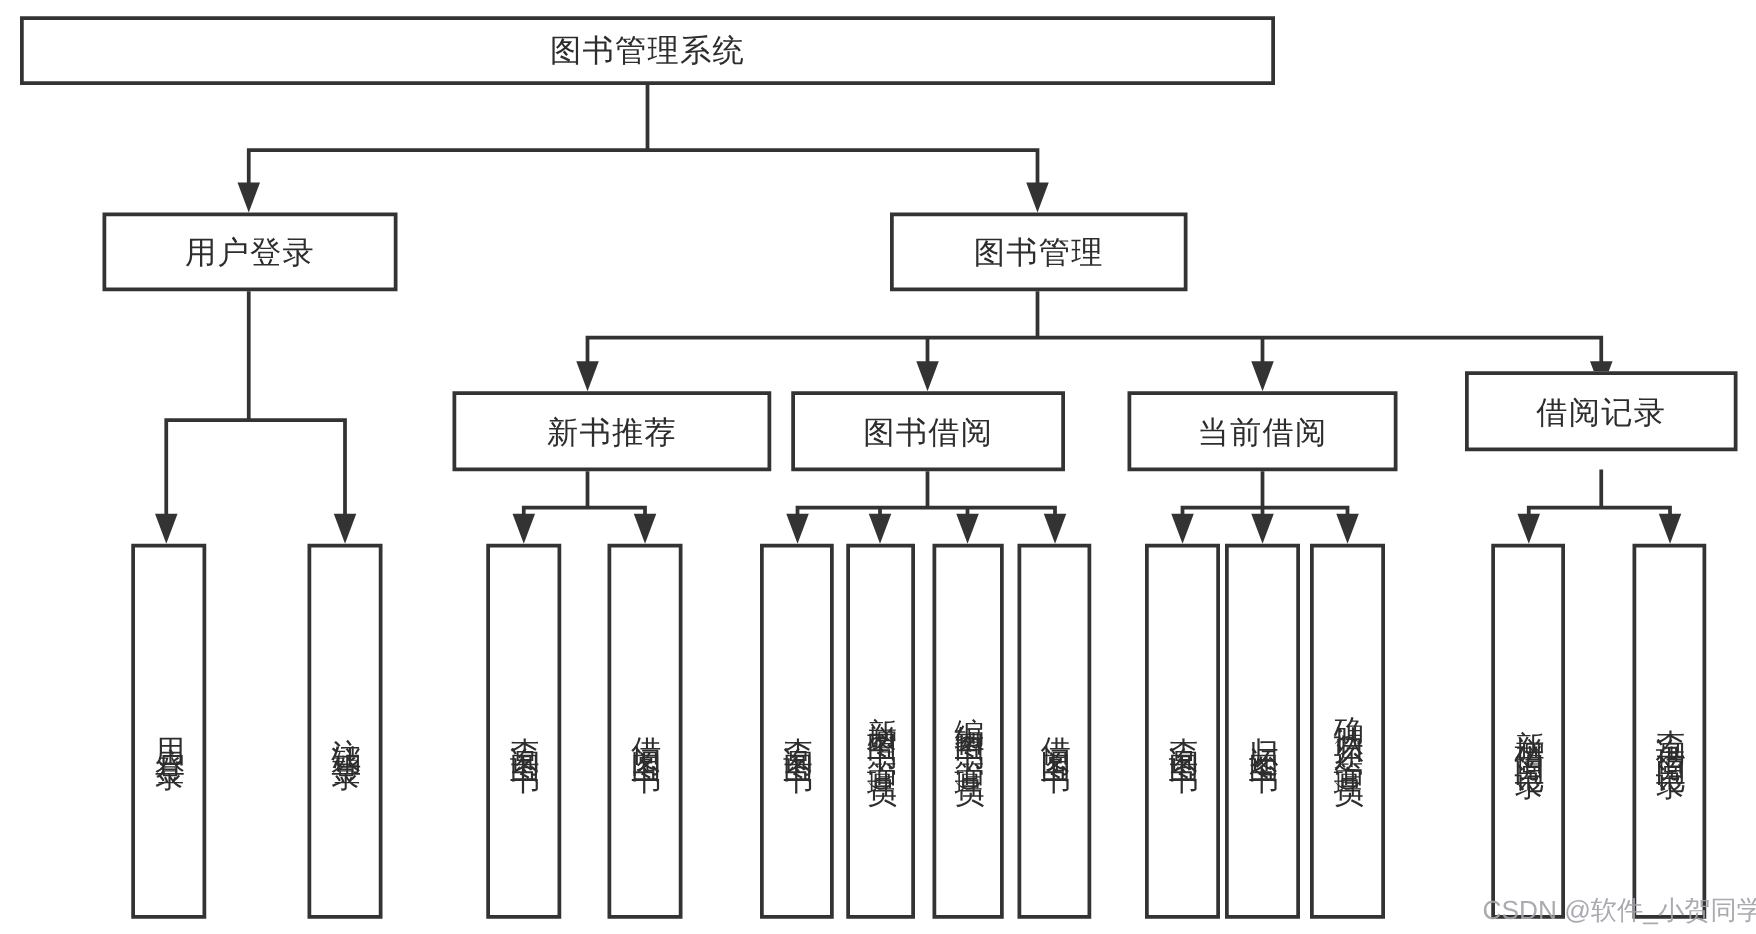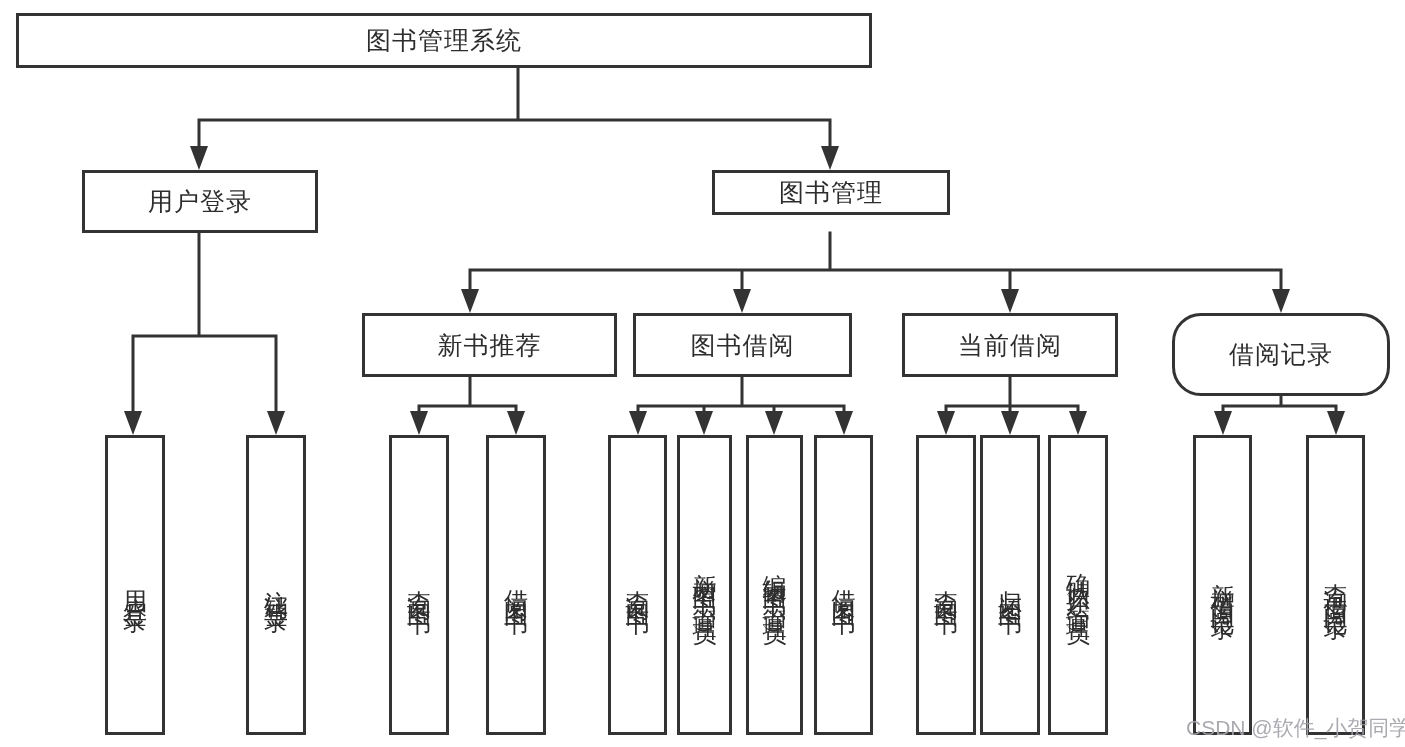--- a/index.html
+++ b/index.html
@@ -97,29 +97,29 @@
       <polygon points="765,411 783,411 774,435"></polygon>
       <polygon points="835,411 853,411 844,435"></polygon>
       <polygon points="937,411 955,411 946,435"></polygon>
       <polygon points="1001,411 1019,411 1010,435"></polygon>
       <polygon points="1069,411 1087,411 1078,435"></polygon>
       <polygon points="1214,411 1232,411 1223,435"></polygon>
       <polygon points="1327,411 1345,411 1336,435"></polygon>
     </g>
   </svg>
 
-  <div class="node" style="left:16px; top:13px; width:856px; height:55px;">图书管理系统</div>
+  <div class="node" style="left:16px; top:13px; width:1004px; height:55px;">图书管理系统</div>
 
   <div class="node" style="left:82px; top:170px; width:236px; height:63px;">用户登录</div>
-  <div class="node" style="left:712px; top:170px; width:238px; height:45px;">图书管理</div>
+  <div class="node" style="left:712px; top:170px; width:238px; height:63px;">图书管理</div>
 
   <div class="node" style="left:362px; top:313px; width:255px; height:64px;">新书推荐</div>
   <div class="node" style="left:633px; top:313px; width:219px; height:64px;">图书借阅</div>
   <div class="node" style="left:902px; top:313px; width:216px; height:64px;">当前借阅</div>
-  <div class="node" style="left:1172px; top:313px; width:218px; height:83px;border-radius:29px;">借阅记录</div>
+  <div class="node" style="left:1172px; top:297px; width:218px; height:64px;">借阅记录</div>
 
   <div class="node leaf" style="left:105px; top:435px; width:60px; height:300px;">
     <span class="vtext">用户登录</span>
   </div>
   <div class="node leaf" style="left:246px; top:435px; width:60px; height:300px;">
     <span class="vtext">注销登录</span>
   </div>
 
   <div class="node leaf" style="left:389px; top:435px; width:60px; height:300px;">
     <span class="vtext">查询图书</span>

